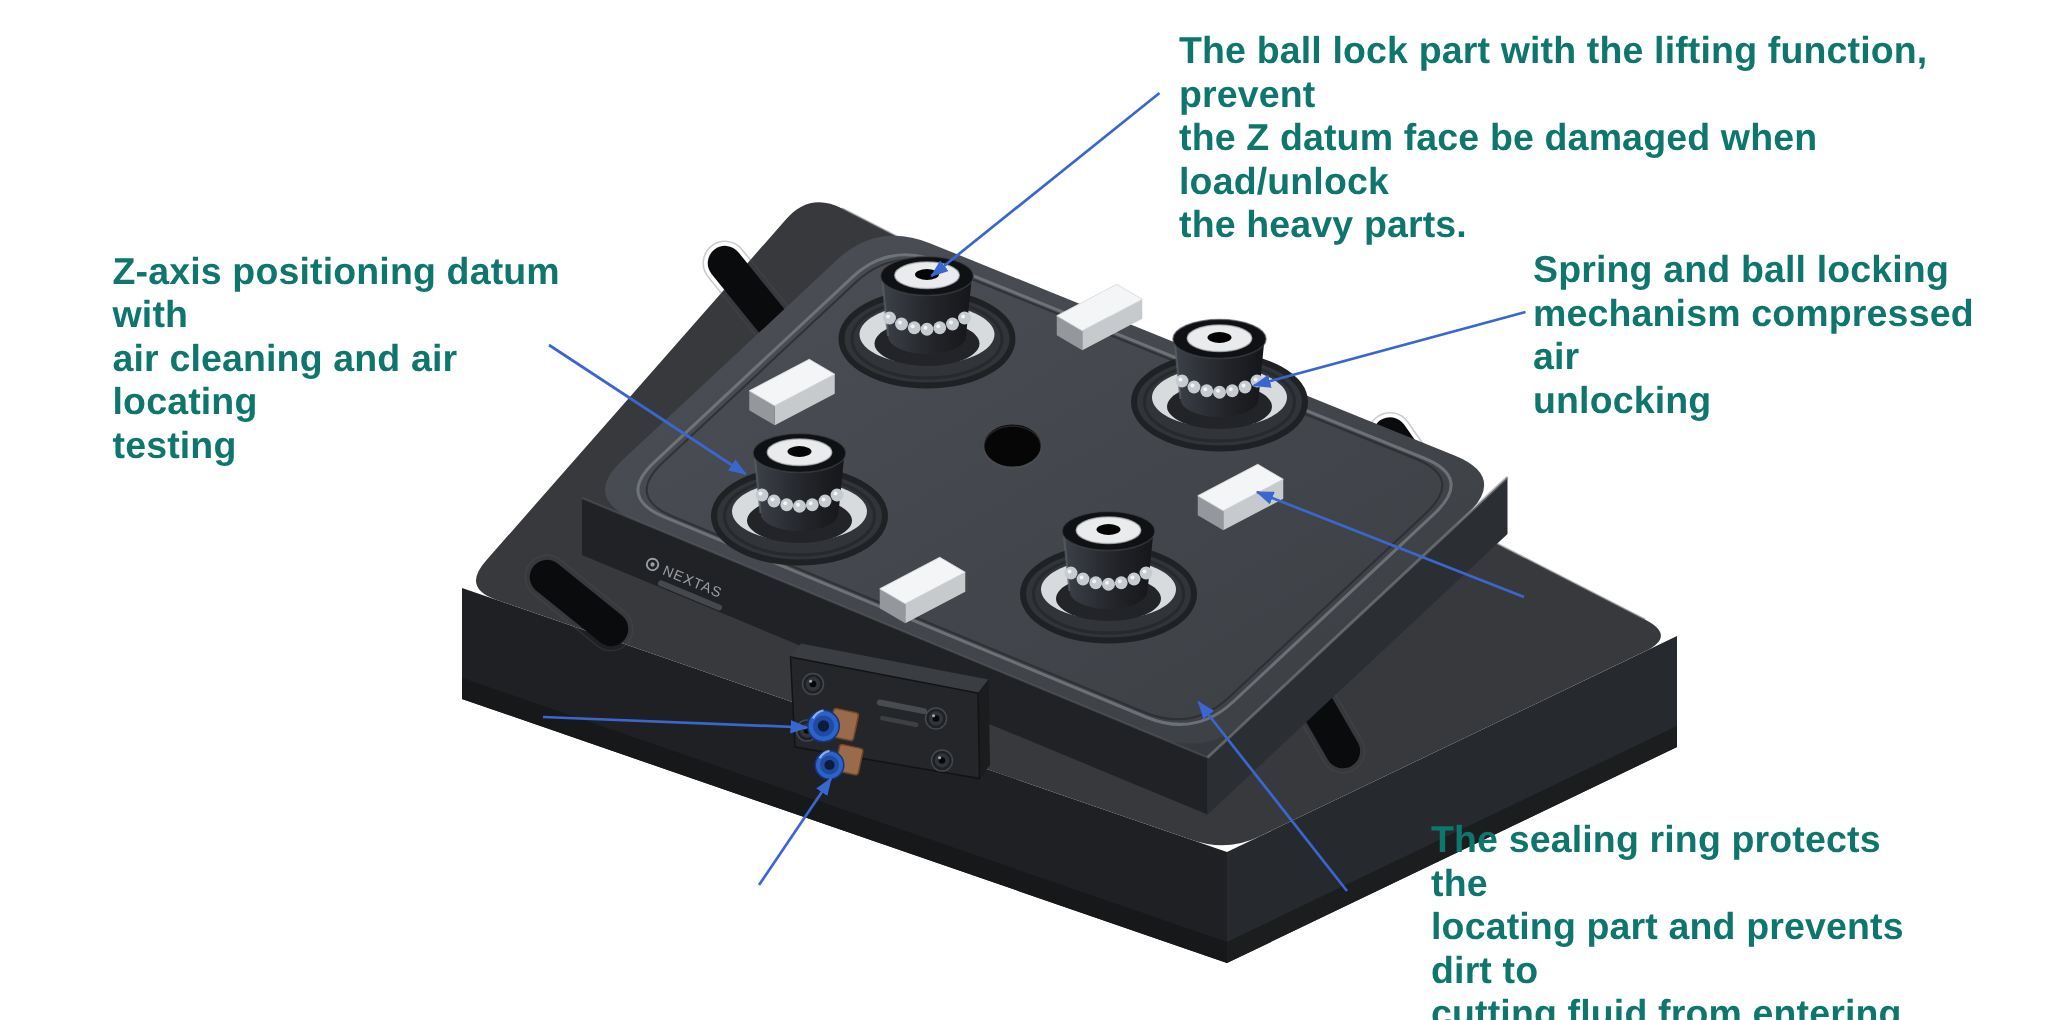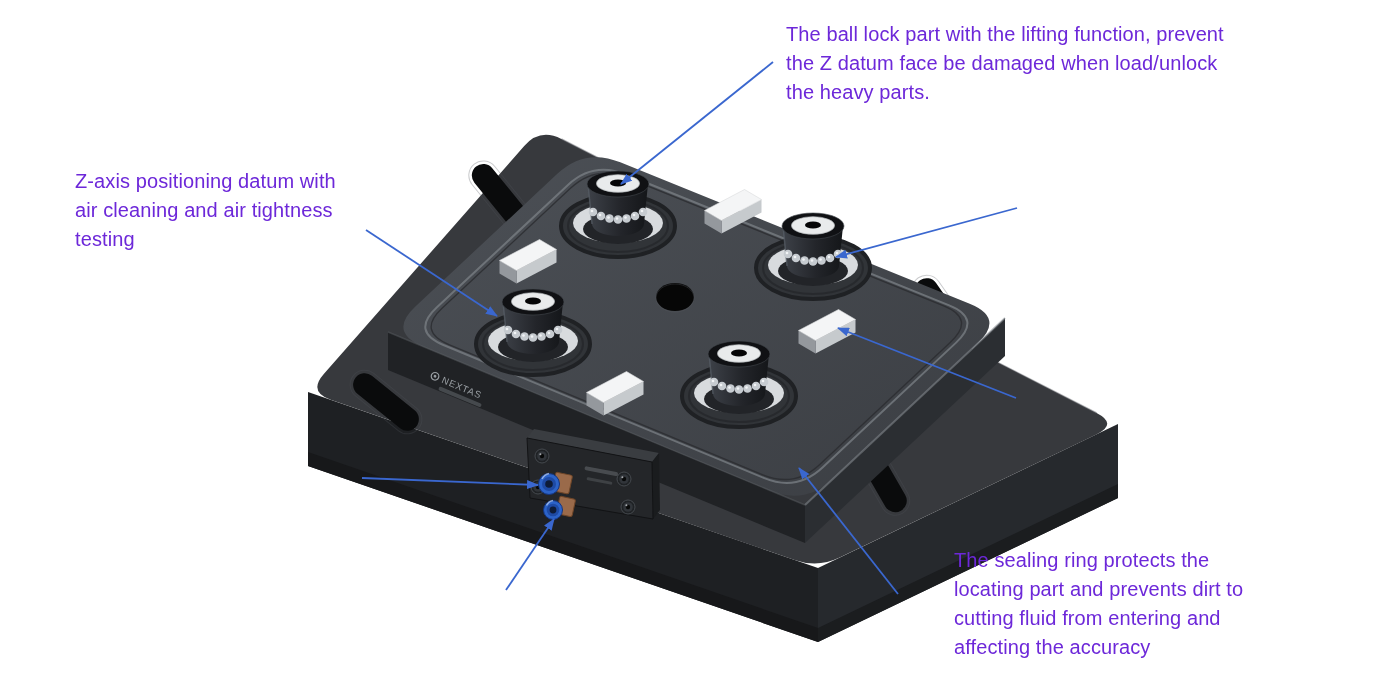--- a/index.html
+++ b/index.html
@@ -2,22 +2,22 @@
 <html><head>
 <meta charset="utf-8">
 <style>
   html,body{margin:0;padding:0;background:#ffffff;}
   .canvas{
     position:relative;width:1380px;height:680px;background:#ffffff;
     font-family:"Liberation Sans",sans-serif;overflow:hidden;
   }
   .canvas svg{position:absolute;left:0;top:0;}
   .label{
-    position:absolute;color:#6d28d9;font-size:20px;line-height:29px;
-    white-space:pre-line;letter-spacing:0.1px;
+    position:absolute;color:#0f766e;font-size:25px;line-height:29px;
+    white-space:pre-line;letter-spacing:0.1px;font-weight:bold;
   }
 </style>
 </head>
 <body>
 
 <div class="canvas">
 
 <svg width="1380" height="680" viewBox="0 0 1380 680">
   <defs>
     <linearGradient id="palletGrad" x1="0" y1="0" x2="1" y2="1">
@@ -173,20 +173,23 @@
     <line x1="362" y1="478" x2="538" y2="485" marker-end="url(#arrow)"></line>
     <line x1="506" y1="590" x2="554" y2="519" marker-end="url(#arrow)"></line>
     <line x1="898" y1="594" x2="799" y2="468" marker-end="url(#arrow)"></line>
   </g>
 </svg>
 
 <div class="label" style="left:786px;top:20px;width:545px">The ball lock part with the lifting function, prevent
 the Z datum face be damaged when load/unlock
 the heavy parts.</div>
 <div class="label" style="left:75px;top:167px;width:330px">Z-axis positioning datum with
-air cleaning and air tightness
+air cleaning and air locating
 testing</div>
+<div class="label" style="left:1022px;top:166px;width:300px">Spring and ball locking
+mechanism compressed air
+unlocking</div>
 <div class="label" style="left:954px;top:546px;width:330px">The sealing ring protects the
 locating part and prevents dirt to
 cutting fluid from entering and
 affecting the accuracy</div>
 
 </div>
 
 </body></html>

